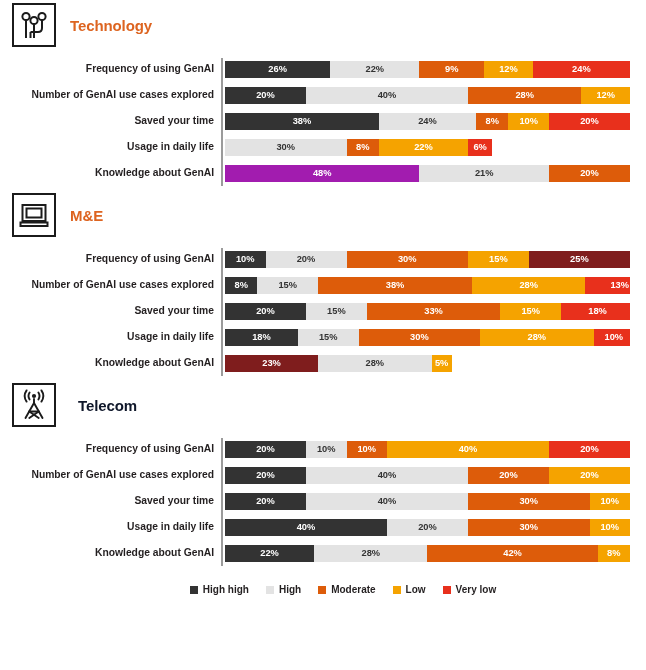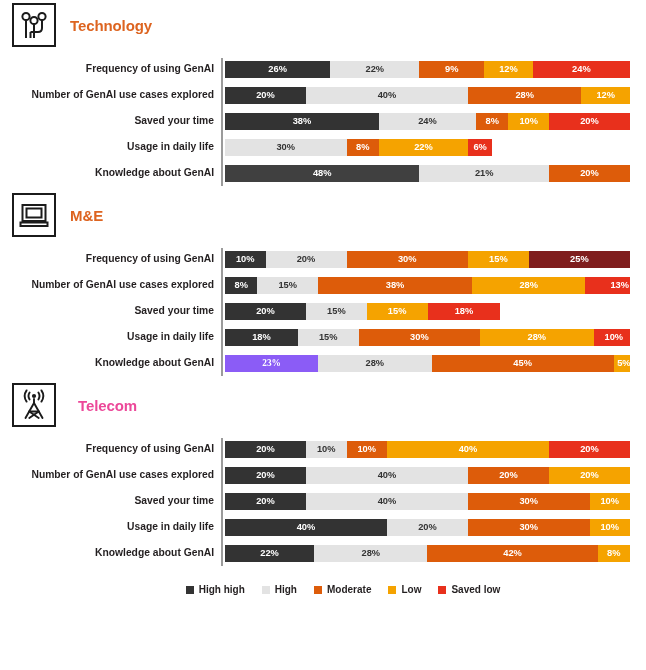--- a/index.html
+++ b/index.html
@@ -186,21 +186,21 @@
               <div class="bar">
                 <div class="seg" style="flex: 0 0 30%; background: rgb(227, 227, 227); color: rgb(51, 51, 51);">30%</div>
                 <div class="seg" style="flex: 0 0 8%; background: rgb(221, 92, 10); color: rgb(255, 255, 255);">8%</div>
                 <div class="seg" style="flex: 0 0 22%; background: rgb(245, 163, 0); color: rgb(255, 255, 255);">22%</div>
                 <div class="seg" style="flex: 0 0 6%; background: rgb(232, 48, 28); color: rgb(255, 255, 255);">6%</div>
               </div>
             </div>
             <div class="row">
               <div class="row-label">Knowledge about GenAI</div>
               <div class="bar">
-                <div class="seg" style="flex: 0 0 48%; background: #404040; color: rgb(255, 255, 255);">48%</div>
+                <div class="seg" style="flex: 0 0 48%; background: #a21caf; color: rgb(255, 255, 255);">48%</div>
                 <div class="seg" style="flex: 0 0 32%; background: rgb(227, 227, 227); color: rgb(51, 51, 51);">21%</div>
                 <div class="seg" style="flex: 0 0 20%; background: rgb(221, 92, 10); color: rgb(255, 255, 255);">20%</div>
               </div>
             </div>
           </div>
         </div>
       </div>
       <div class="section">
         <div class="section-header">
           <div class="icon-box">
@@ -235,40 +235,40 @@
                 <div class="seg" style="flex: 0 0 38%; background: rgb(221, 92, 10); color: rgb(255, 255, 255);">38%</div>
                 <div class="seg" style="flex: 0 0 28%; background: rgb(245, 163, 0); color: rgb(255, 255, 255);">28%</div>
                 <div class="seg" style="flex: 0 0 13%; background: rgb(232, 48, 28); color: rgb(255, 255, 255); padding-left: 16px;">13%</div>
               </div>
             </div>
             <div class="row">
               <div class="row-label">Saved your time</div>
               <div class="bar">
                 <div class="seg" style="flex: 0 0 20%; background: rgb(51, 51, 51); color: rgb(255, 255, 255);">20%</div>
                 <div class="seg" style="flex: 0 0 15%; background: rgb(227, 227, 227); color: rgb(51, 51, 51);">15%</div>
+                <div class="seg" style="flex: 0 0 33%; background: rgb(221, 92, 10); color: rgb(255, 255, 255);">33%</div>
                 <div class="seg" style="flex: 0 0 15%; background: rgb(245, 163, 0); color: rgb(255, 255, 255);">15%</div>
                 <div class="seg" style="flex: 0 0 18%; background: rgb(232, 48, 28); color: rgb(255, 255, 255);">18%</div>
               </div>
             </div>
             <div class="row">
               <div class="row-label">Usage in daily life</div>
               <div class="bar">
                 <div class="seg" style="flex: 0 0 18%; background: rgb(51, 51, 51); color: rgb(255, 255, 255);">18%</div>
                 <div class="seg" style="flex: 0 0 15%; background: rgb(227, 227, 227); color: rgb(51, 51, 51);">15%</div>
                 <div class="seg" style="flex: 0 0 30%; background: rgb(221, 92, 10); color: rgb(255, 255, 255);">30%</div>
                 <div class="seg" style="flex: 0 0 28%; background: rgb(245, 163, 0); color: rgb(255, 255, 255);">28%</div>
                 <div class="seg" style="flex: 0 0 10%; background: rgb(232, 48, 28); color: rgb(255, 255, 255);">10%</div>
               </div>
             </div>
             <div class="row">
               <div class="row-label">Knowledge about GenAI</div>
               <div class="bar">
-                <div class="seg" style="flex: 0 0 23%; background: #8b5cf6; color: rgb(255, 255, 255); font-family: Liberation Serif, serif;">23%</div>
+                <div class="seg" style="flex: 0 0 23%; background: #7f1d1d; color: rgb(255, 255, 255);">23%</div>
                 <div class="seg" style="flex: 0 0 28%; background: rgb(227, 227, 227); color: rgb(51, 51, 51);">28%</div>
-                <div class="seg" style="flex: 0 0 45%; background: rgb(221, 92, 10); color: rgb(255, 255, 255);">45%</div>
                 <div class="seg" style="flex: 0 0 5%; background: rgb(245, 163, 0); color: rgb(255, 255, 255);">5%</div>
               </div>
             </div>
           </div>
         </div>
       </div>
       <div class="section">
         <div class="section-header">
           <div class="icon-box">
     <svg width="34" height="34" viewBox="0 0 34 34" aria-hidden="true">
@@ -280,21 +280,21 @@
         <path d="M24.4 2.4 A9.8 9.8 0 0 1 24.4 13.6"></path>
         <path d="M17 11 V15"></path>
         <path d="M17 15 L8.5 30"></path>
         <path d="M17 15 L25.5 30"></path>
         <path d="M12.3 23.5 L21.7 23.5"></path>
         <path d="M12.3 23.5 L21.7 30"></path>
         <path d="M21.7 23.5 L12.3 30"></path>
       </g>
     </svg>
           </div>
-          <div class="section-title" style="color: #ec4899; margin-left: 22px;">Telecom</div>
+          <div class="section-title" style="color: #0f172a; margin-left: 22px;">Telecom</div>
         </div>
         <div class="chart">
           <div class="chart-inner">
             <div class="axis-line"></div>
             <div class="row">
               <div class="row-label">Frequency of using GenAI</div>
               <div class="bar">
                 <div class="seg" style="flex: 0 0 20%; background: rgb(51, 51, 51); color: rgb(255, 255, 255);">20%</div>
                 <div class="seg" style="flex: 0 0 10%; background: rgb(227, 227, 227); color: rgb(51, 51, 51);">10%</div>
                 <div class="seg" style="flex: 0 0 10%; background: rgb(221, 92, 10); color: rgb(255, 255, 255);">10%</div>
@@ -355,17 +355,17 @@
       <div class="legend-item">
         <span class="legend-swatch" style="background: rgb(221, 92, 10);"></span>
         <span class="legend-label">Moderate</span>
       </div>
       <div class="legend-item">
         <span class="legend-swatch" style="background: rgb(245, 163, 0);"></span>
         <span class="legend-label">Low</span>
       </div>
       <div class="legend-item">
         <span class="legend-swatch" style="background: rgb(232, 48, 28);"></span>
-        <span class="legend-label">Saved low</span>
+        <span class="legend-label">Very low</span>
       </div>
     </div>
 
 </div>
 
 </body></html>

